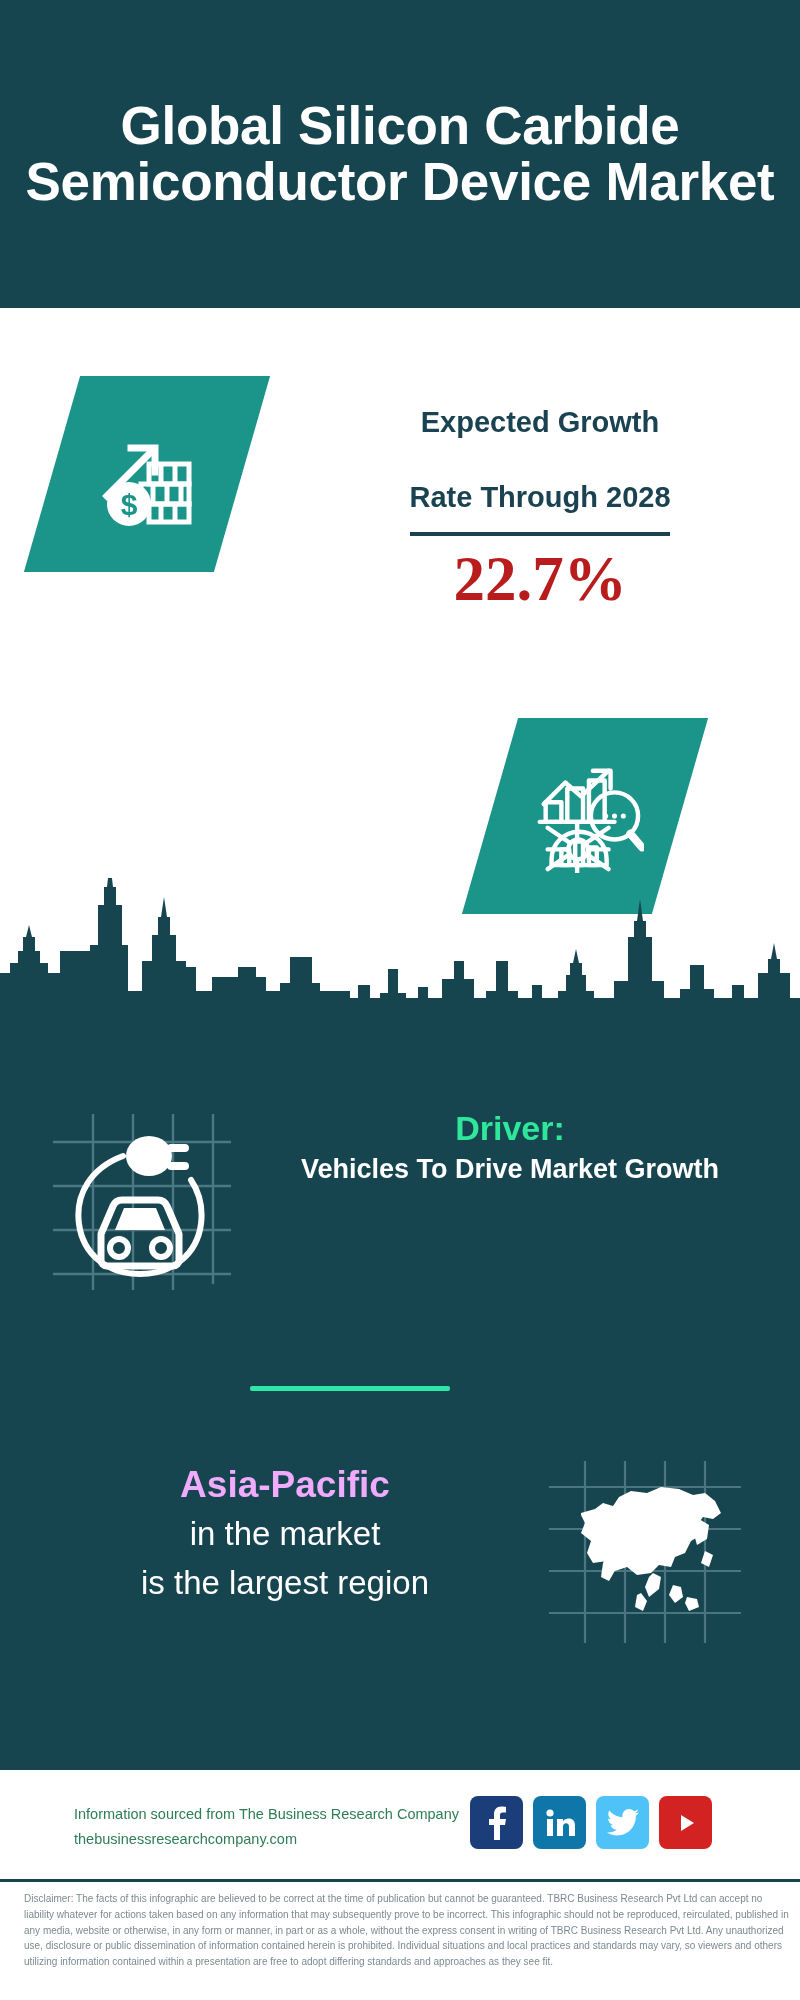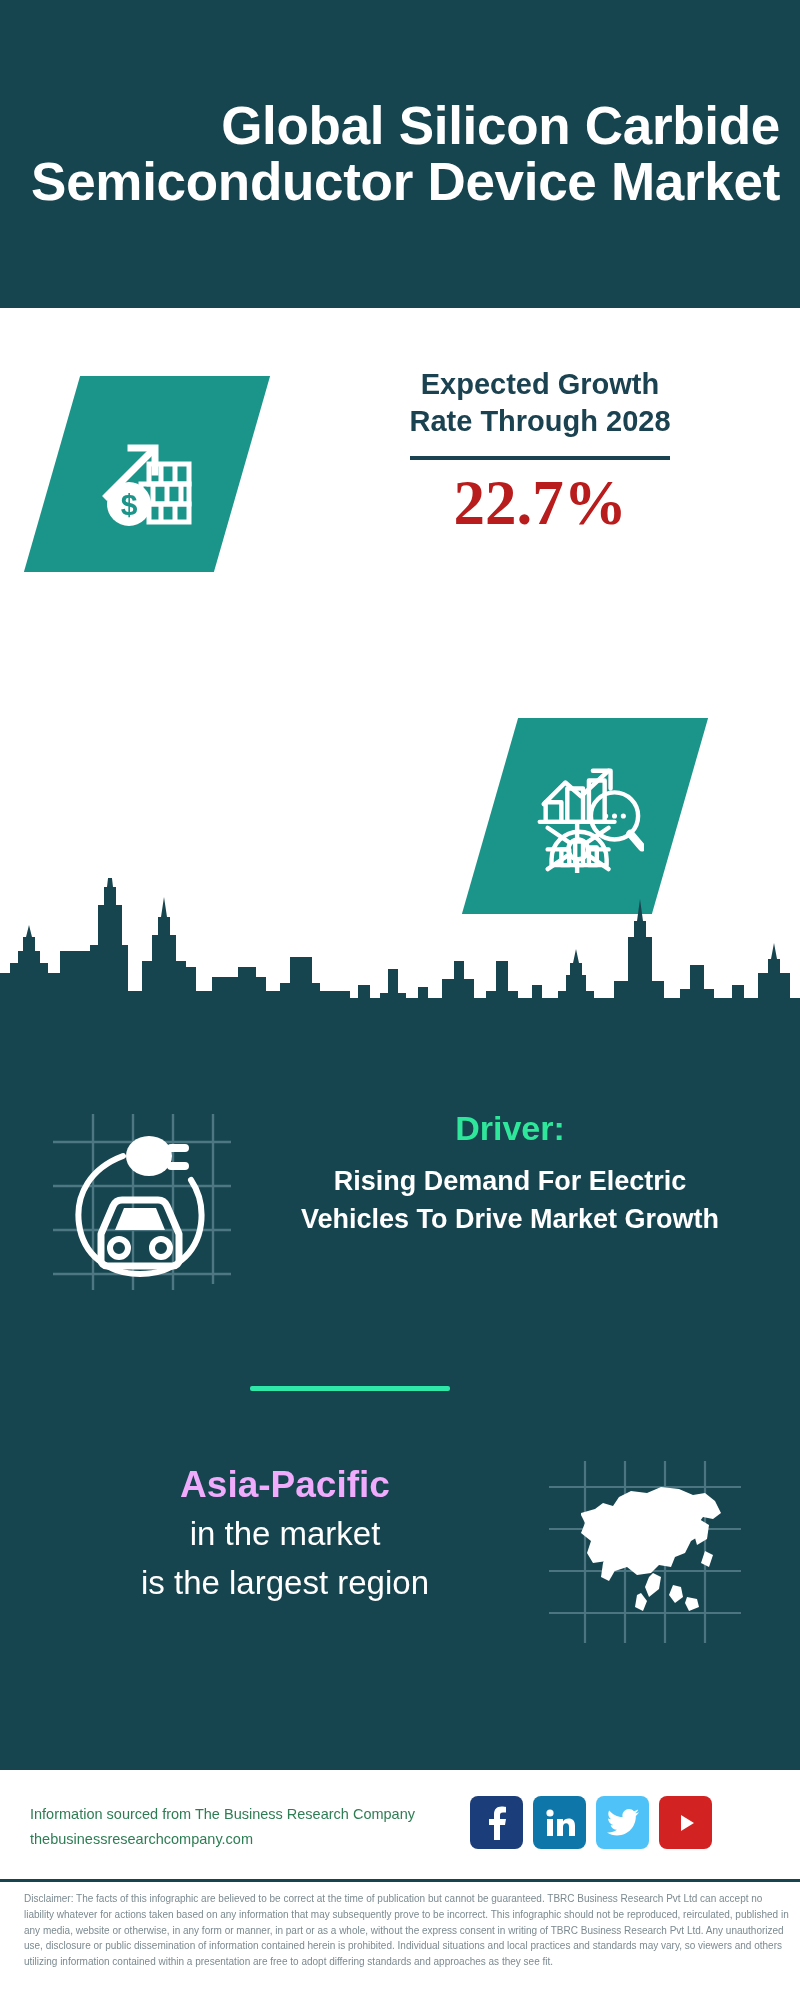--- a/index.html
+++ b/index.html
@@ -9,37 +9,38 @@
     font-family:"Liberation Sans", sans-serif; background:#ffffff;
   }
 
   
   .header{
     position:absolute; left:0; top:0; width:800px; height:308px;
     background:#17454F; display:flex; align-items:center; justify-content:center;
   }
   .header-title{
     color:#ffffff; font-weight:bold; font-size:53px; line-height:1.06;
-    text-align:right; letter-spacing:-0.3px; width:760px;
+    text-align:center; letter-spacing:-0.3px; width:760px;
     font-family:"Liberation Sans", sans-serif;
   }
 
   
   .stat1{ position:absolute; left:0; top:308px; width:800px; height:360px; background:#fff; }
   .para{ position:absolute; background:#1B948A; }
   .para-left{
     left:52px; top:68px; width:190px; height:196px;
     transform:skewX(-16deg);
   }
   .icon-wrap{ position:absolute; inset:0; display:flex; align-items:center; justify-content:center; }
   .icon-inner{ transform:skewX(16deg); }
   .stat1-text{ position:absolute; left:330px; top:58px; width:420px; text-align:center; }
   .stat-label{
     color:#1B4250; font-weight:bold; font-size:29px; line-height:1.28;
     font-family:"Liberation Sans", sans-serif;
+    margin-top:38px;
   }
   .rule{ width:260px; height:4px; background:#1B4250; margin:16px auto 10px; }
   .stat-value{
     color:#b91c1c; font-weight:bold; font-size:63px; line-height:1.05;
     font-family:Liberation Serif, serif;
   }
 
   
   .stat2{ position:absolute; left:0; top:668px; width:800px; height:330px; background:#fff; }
   .para-right{
@@ -87,20 +88,21 @@
 
   
   .footer{
     position:absolute; left:0; top:1770px; width:800px; height:112px;
     background:#ffffff; border-bottom:3px solid #17454F;
   }
   .source{ position:absolute; left:30px; top:32px; width:440px; }
   .source-line{
     color:#2E7D54; font-size:14.5px; line-height:1.75;
     font-family:"Liberation Sans", sans-serif;
+    margin-left:44px;
   }
   .socials{ position:absolute; left:470px; top:26px; display:flex; gap:10px; }
   .sbtn{
     width:53px; height:53px; border-radius:8px; display:flex;
     align-items:center; justify-content:center;
   }
   .s-fb{ background:#1B3D79; } .s-li{ background:#0E76A8; }
   .s-tw{ background:#4FC3F7; } .s-yt{ background:#D32222; }
 
   .disclaimer{
@@ -207,21 +209,20 @@
         <path fill="#ffffff" d="M70 122 l9 -22 h32 l9 22 z"></path>
         <g fill="none" stroke="#ffffff" stroke-width="6">
           <circle cx="74" cy="140" r="9"></circle>
           <circle cx="116" cy="140" r="9"></circle>
         </g>
       </svg>
     </div>
 
     <div class="driver-text">
       <div class="driver-head">Driver:</div>
-      <div class="driver-body">Rising Demand For Electric</div>
       <div class="driver-body" style="margin-top:2px">Vehicles To Drive Market Growth</div>
     </div>
   </div>
 
   <div class="green-div"></div>
 
   <div class="region-row">
     <div class="region-text">
       <div class="region-head">Asia-Pacific</div>
       <div class="region-sub">in the market</div>

